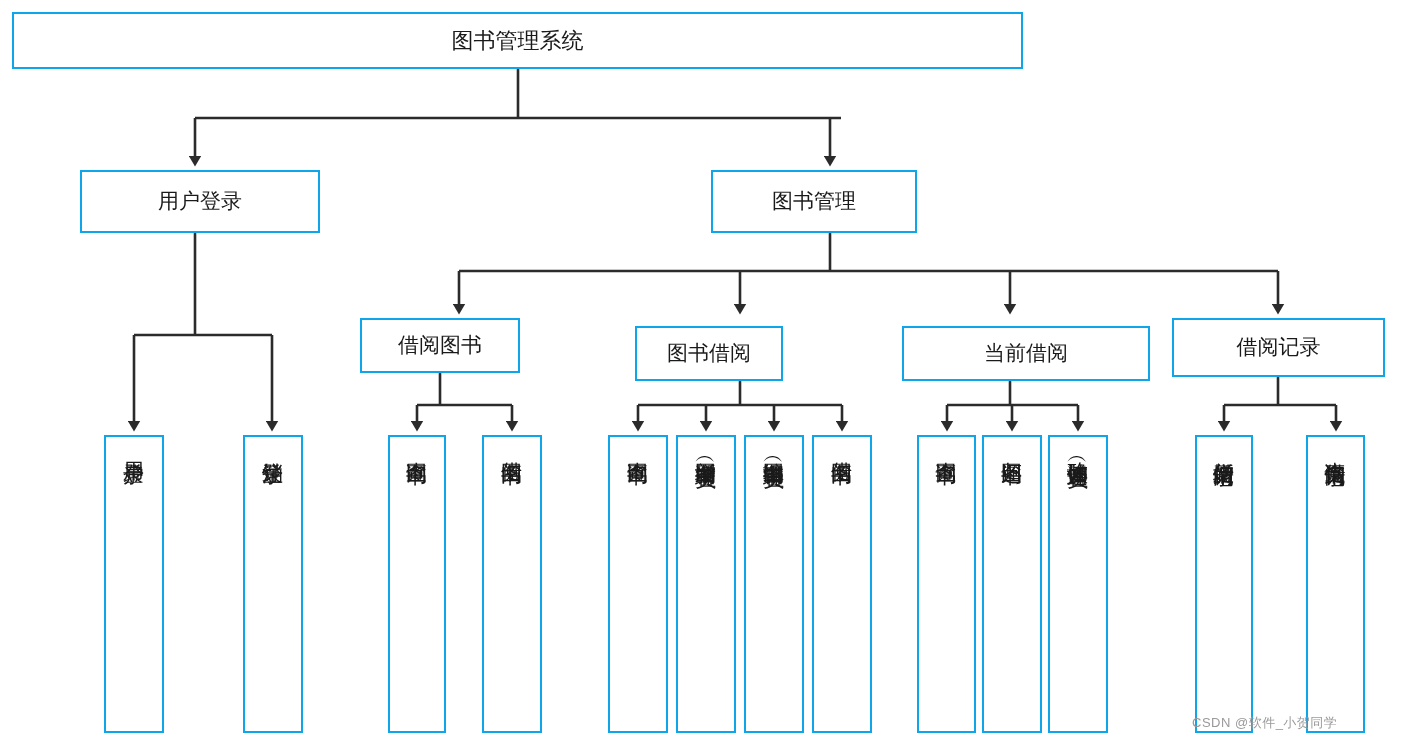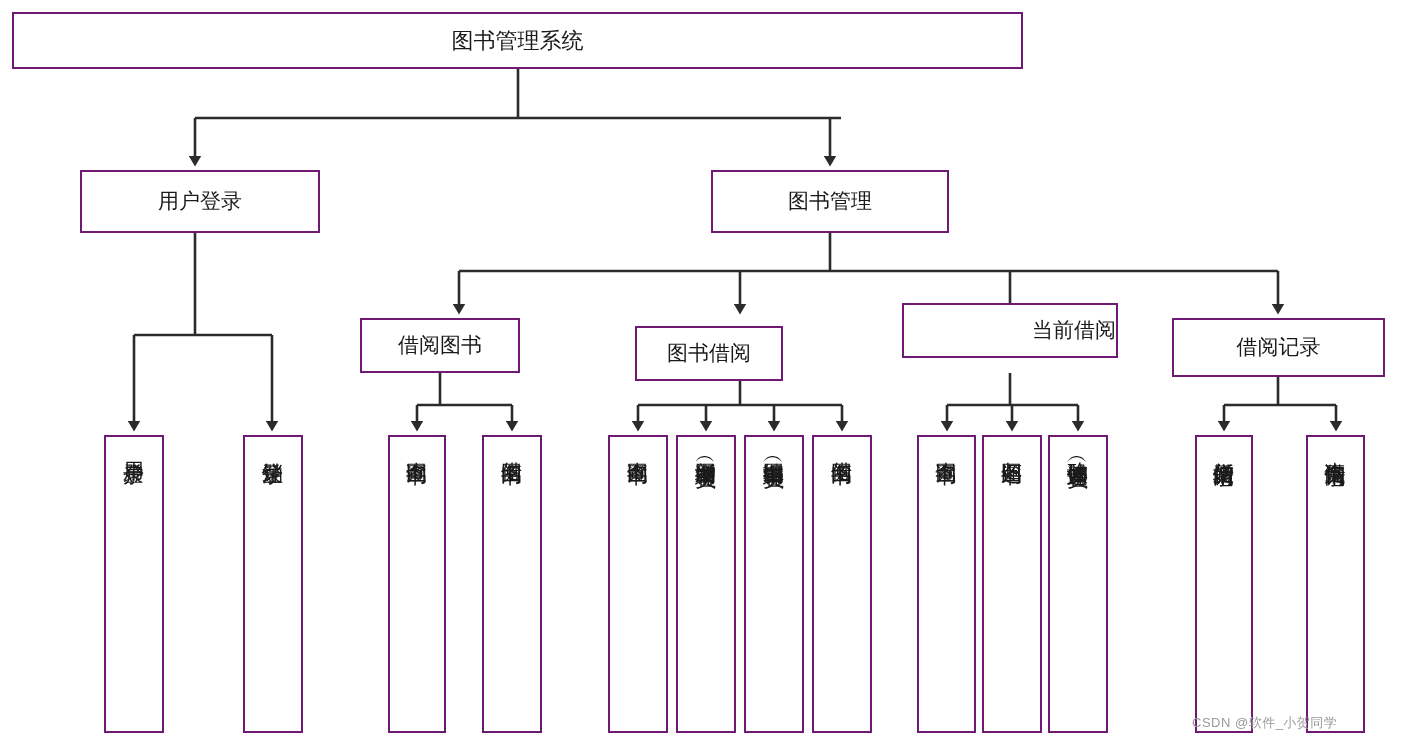--- a/index.html
+++ b/index.html
@@ -9,21 +9,21 @@
     font-family:"Liberation Sans","DejaVu Sans",sans-serif;
     overflow:hidden;
   }
   #stage{position:relative;width:1405px;height:747px;}
   svg#wires{position:absolute;left:0;top:0;width:1405px;height:747px;}
 
   .node{
     position:absolute;
     box-sizing:border-box;
     background:#ffffff;
-    border:2px solid #701a75;
+    border:2px solid #0ea5e9;
     display:flex;
     align-items:center;
     justify-content:center;
     color:#1a1a1a;
   }
   .node .lbl{
     display:block;
     line-height:1.18;
     text-align:center;
     white-space:pre;
@@ -107,31 +107,31 @@
     </g>
   </svg>
 
   <div class="node h root" style="left:12px;top:12px;width:1011px;height:57px;">
     <span class="lbl">图书管理系统</span>
   </div>
 
   <div class="node h" style="left:80px;top:170px;width:240px;height:63px;">
     <span class="lbl">用户登录</span>
   </div>
-  <div class="node h" style="left:711px;top:170px;width:238px;height:63px;">
+  <div class="node h" style="left:711px;top:170px;width:206px;height:63px;">
     <span class="lbl">图书管理</span>
   </div>
 
   <div class="node h" style="left:360px;top:318px;width:160px;height:55px;">
     <span class="lbl">借阅图书</span>
   </div>
   <div class="node h" style="left:635px;top:326px;width:148px;height:55px;">
     <span class="lbl">图书借阅</span>
   </div>
-  <div class="node h" style="left:902px;top:303px;width:216px;height:55px;justify-content:flex-end;">
+  <div class="node h" style="left:902px;top:326px;width:248px;height:55px;">
     <span class="lbl">当前借阅</span>
   </div>
   <div class="node h" style="left:1172px;top:318px;width:213px;height:59px;">
     <span class="lbl">借阅记录</span>
   </div>
 
   <div class="node v" style="left:104px;top:435px;width:60px;height:298px;">
     <span class="lbl">用户登录</span>
   </div>
   <div class="node v" style="left:243px;top:435px;width:60px;height:298px;">

